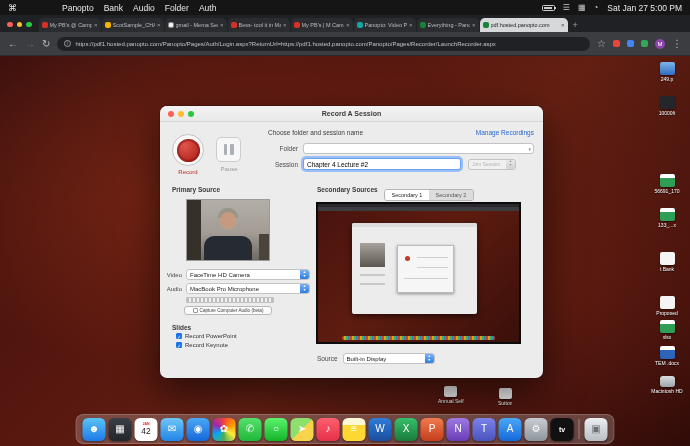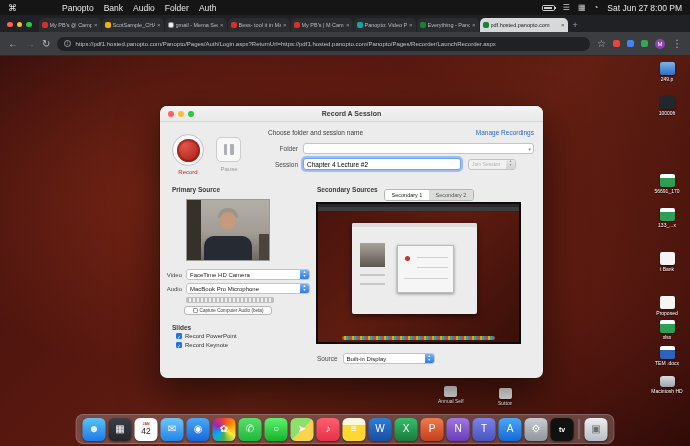--- a/index.html
+++ b/index.html
@@ -208,21 +208,21 @@
         <span class="menu">Auth</span>
       </span>
     <span class="spacer"></span>
     <span class="battery"></span>
     <span style="display:flex;">
 
     <span class="sicon">☰</span>
         <span class="sicon">▦</span>
         <span class="sicon">◔</span>
       </span>
-    <span class="clock">Sat Jun 27  8:00 PM</span>
+    <span class="clock">Sat Jan 27  5:00 PM</span>
   </div>
 
   <div id="tabstrip">
     <div class="lights">
       <span class="light r"></span>
       <span class="light y"></span>
       <span class="light g"></span>
     </div>
     <div id="tabs">
 

